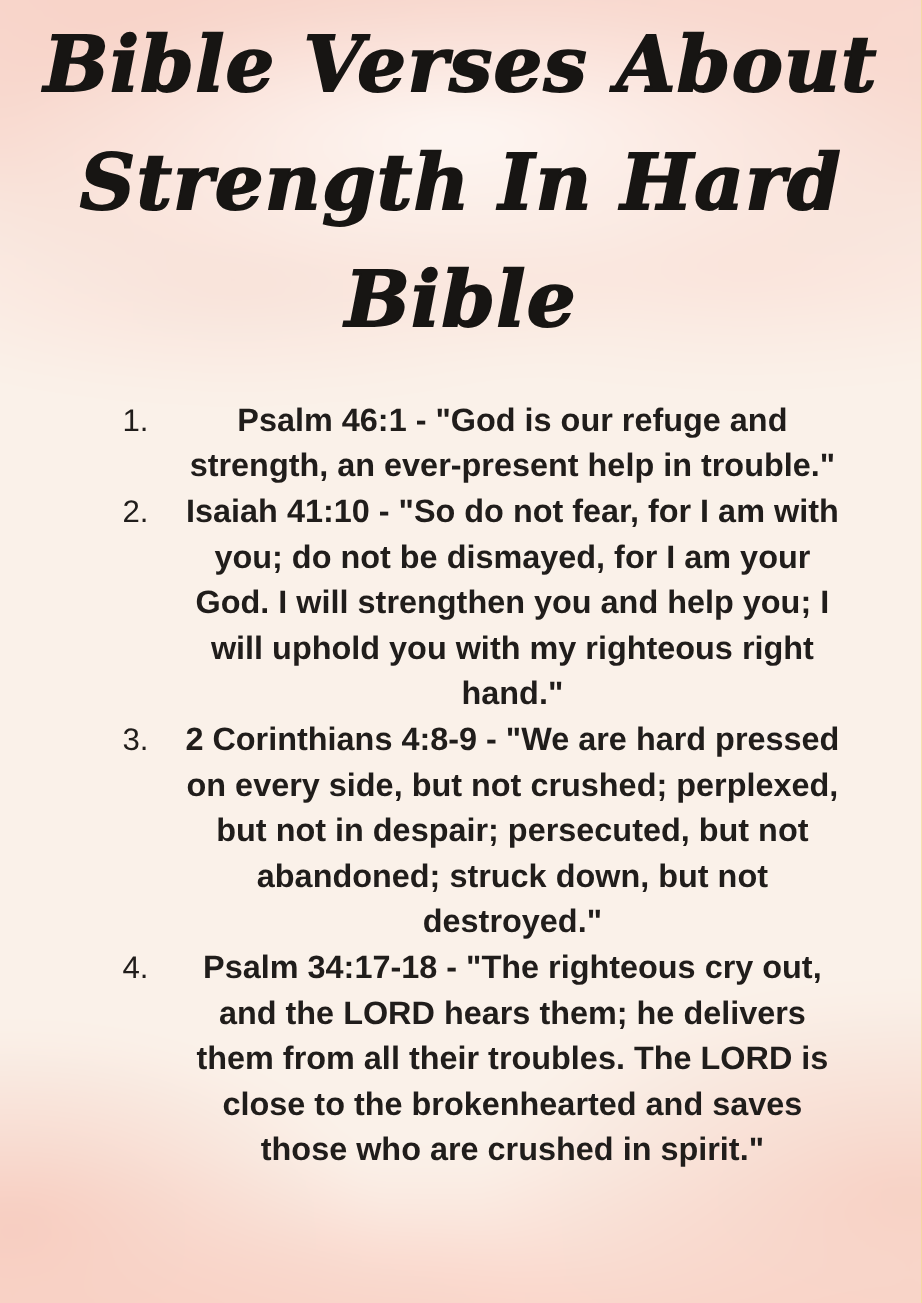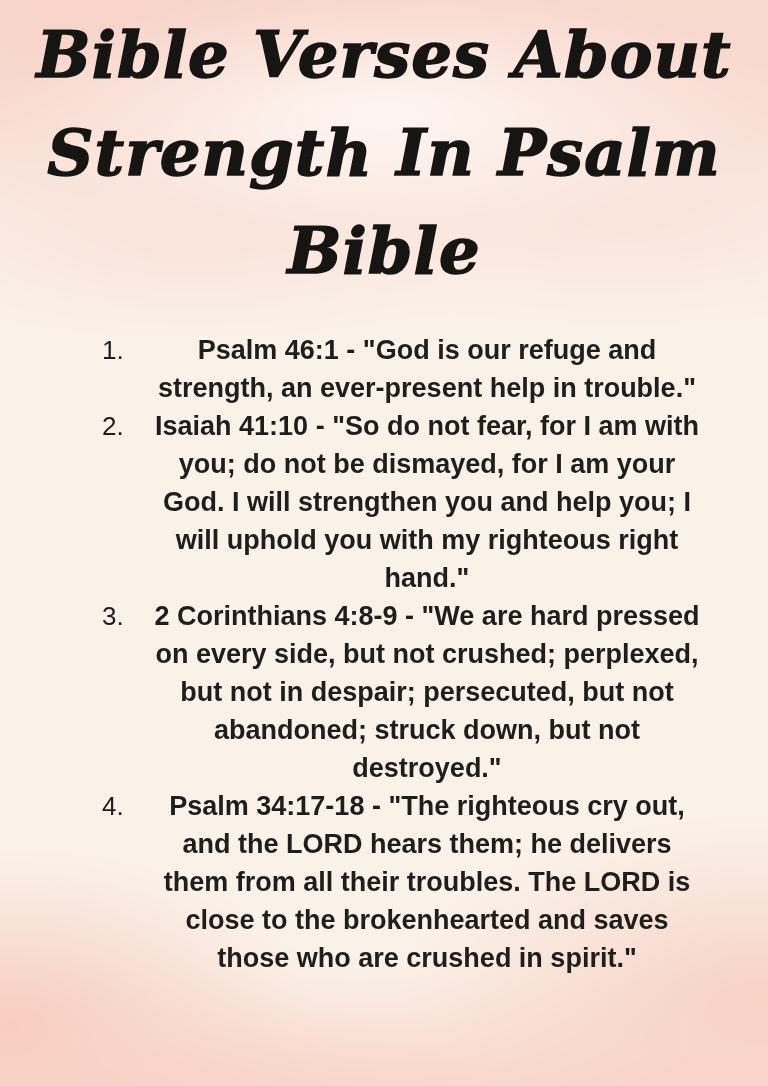--- a/index.html
+++ b/index.html
@@ -77,21 +77,21 @@
   }
 </style>
 </head>
 <body>
 
 <div class="canvas">
   <div class="bg"></div>
 
   <div class="title">
     <div>Bible Verses About</div>
-    <div>Strength In Psalm</div>
+    <div>Strength In Hard</div>
     <div>Bible</div>
   </div>
 
   <div class="verse-list">
     <div class="verse-row">
       <span class="num">1.</span>
       <span class="txt">Psalm 46:1 - "God is our refuge and strength, an ever-present help in trouble."</span>
     </div>
     <div class="verse-row">
       <span class="num">2.</span>

